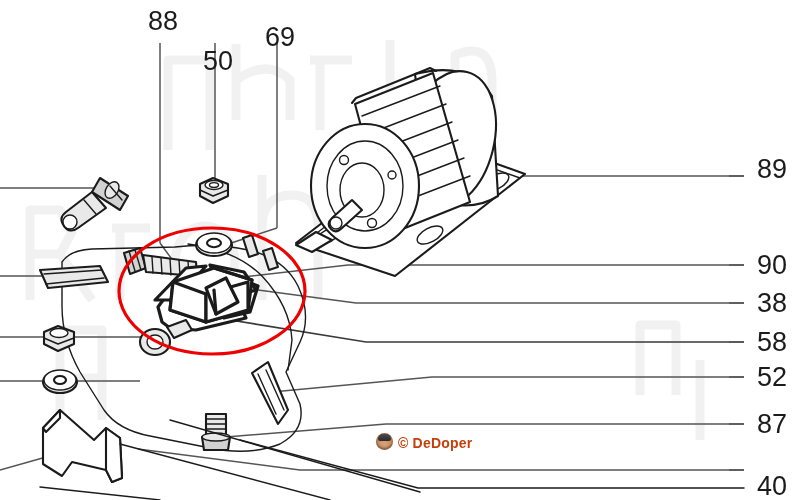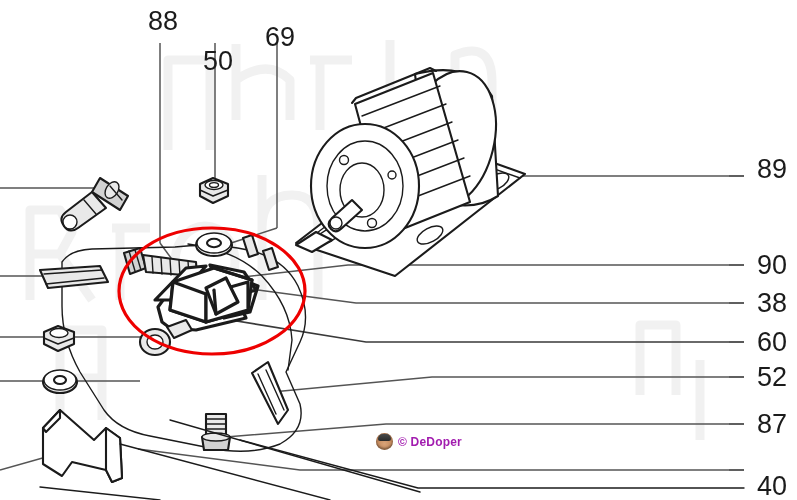--- a/index.html
+++ b/index.html
@@ -16,23 +16,23 @@
     font-size:27px;
     color:#1b1b1b;
     letter-spacing:0px;
     line-height:1;
     white-space:nowrap;
     user-select:none;
   }
   .wm{
     position:absolute;
     font-family:"Liberation Sans", sans-serif;
-    font-size:12px;
+    font-size:14px;
     font-weight:bold;
-    color:#a21caf;
+    color:#c2410c;
     white-space:nowrap;
     letter-spacing:0.2px;
   }
   .wm-face{
     position:absolute;
     width:17px;height:17px;border-radius:50%;
     background:
       radial-gradient(circle at 50% 62%, #d9a378 0%, #c88f62 45%, #a8714a 70%, #6b4a30 100%);
     box-shadow:inset 0 -2px 2px rgba(0,0,0,.35);
   }
@@ -272,21 +272,21 @@
     </g>
   </svg>
 
   <div class="lbl" style="left:148px;top:8px;">88</div>
   <div class="lbl" style="left:203px;top:8px;margin-top:40px;">50</div>
   <div class="lbl" style="left:265px;top:24px;">69</div>
 
   <div class="lbl" style="left:757px;top:156px;">89</div>
   <div class="lbl" style="left:757px;top:252px;">90</div>
   <div class="lbl" style="left:757px;top:290px;">38</div>
-  <div class="lbl" style="left:757px;top:329px;">60</div>
+  <div class="lbl" style="left:757px;top:329px;">58</div>
   <div class="lbl" style="left:757px;top:364px;text-align:center;">52</div>
   <div class="lbl" style="left:757px;top:411px;">87</div>
   <div class="lbl" style="left:757px;top:459px;margin-top:14px;">40</div>
 
   <div class="wm-face" style="left:376px;top:433px;"></div>
   <div class="wm" style="left:398px;top:435px;">© DeDoper</div>
 
 </div>
 
 </body></html>

